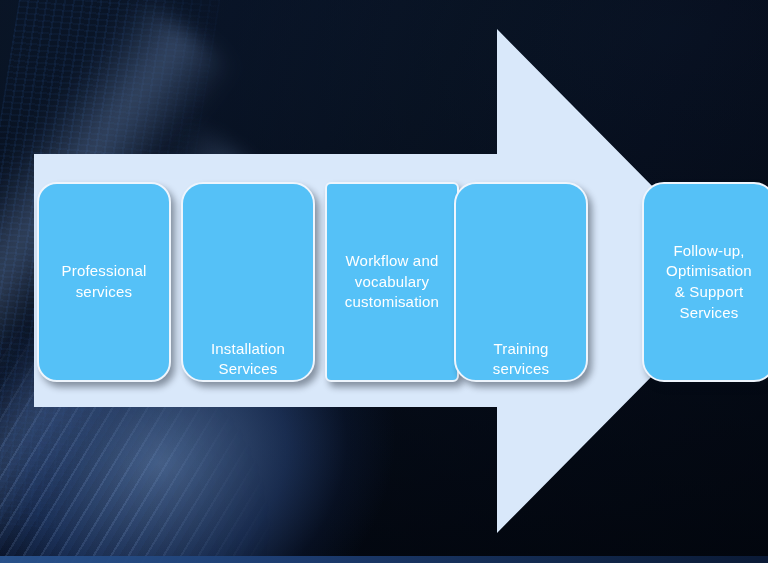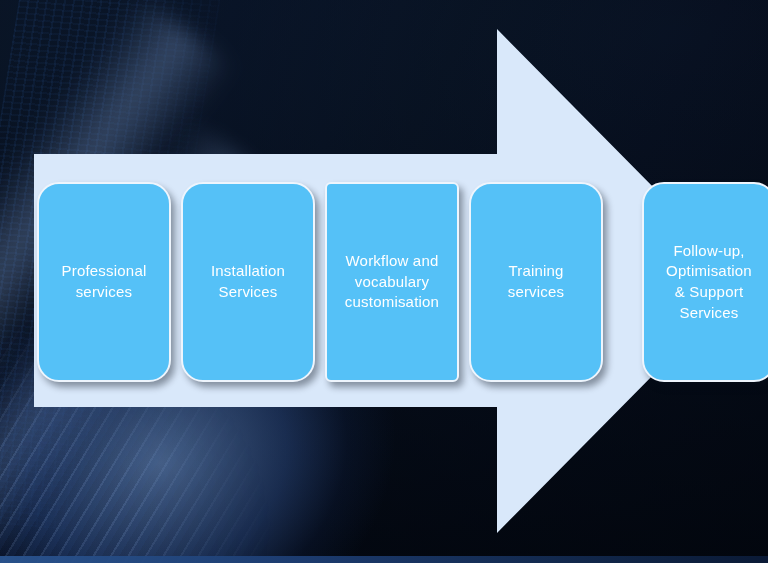--- a/index.html
+++ b/index.html
@@ -64,21 +64,21 @@
     box-shadow:4px 5px 7px rgba(4,12,26,0.40);
     display:flex;align-items:center;justify-content:center;
     text-align:center;
   }
   .step-label{
     color:var(--text-color,#ffffff);
     font-size:15px;line-height:1.38;letter-spacing:.2px;
     white-space:pre-line;
     padding:0 6px;
   }
-  .pos-1{left:37px;} .pos-2{left:181px;} .pos-3{left:325px;border-radius:6px;} .pos-4{left:469px;} .pos-5{left:642px;}
+  .pos-1{left:37px;border-radius:20px;} .pos-2{left:181px;align-items:flex-end;} .pos-3{left:325px;border-radius:6px;} .pos-4{left:454px;align-items:flex-end;} .pos-5{left:642px;}
 </style>
 </head>
 <body>
 
 <div class="slide">
 
   <div class="texture-columns"></div>
   <div class="glow-bottom-left"></div>
   <div class="light-band"></div>
   <div class="light-band second"></div>

